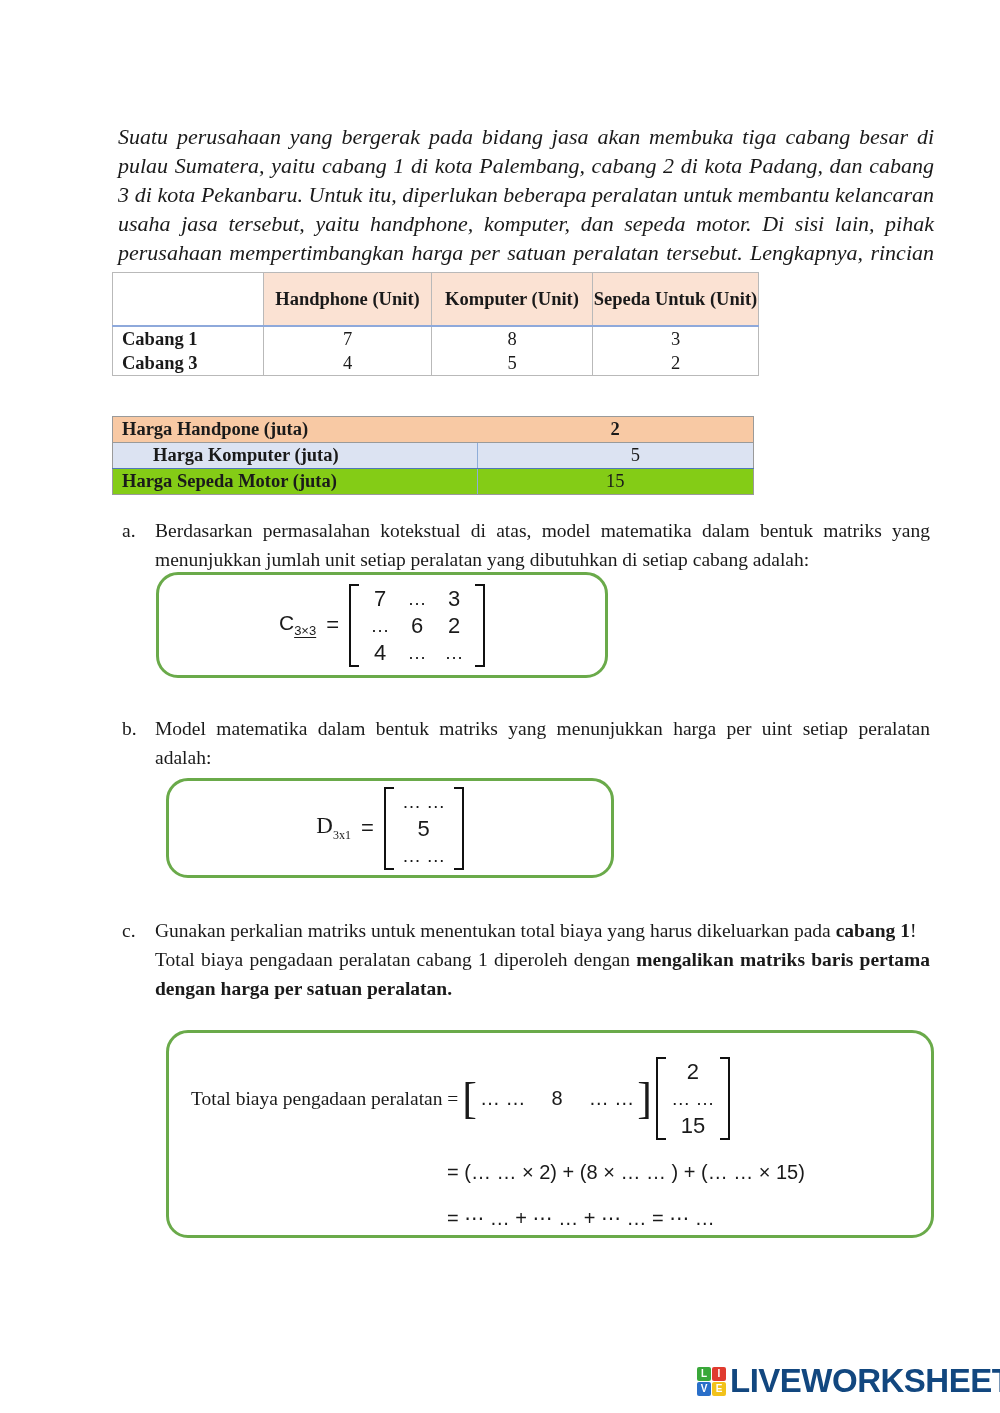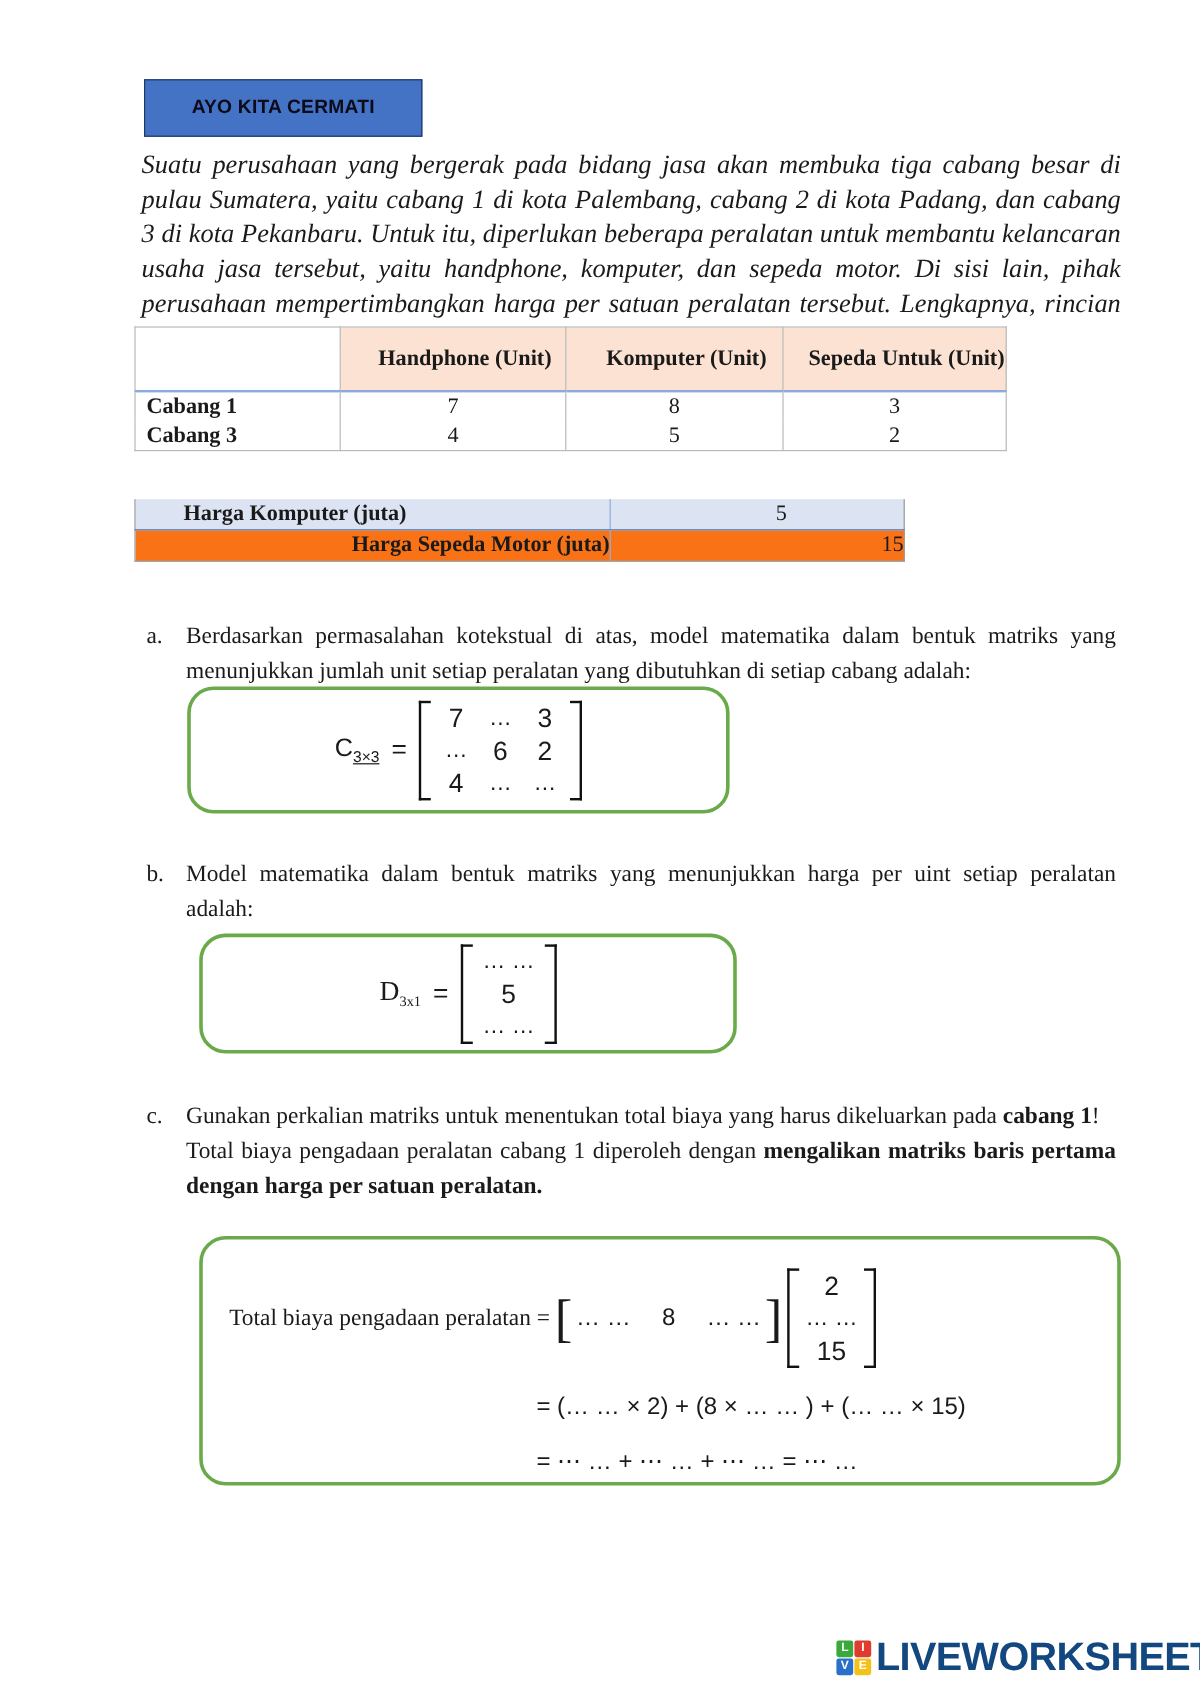--- a/index.html
+++ b/index.html
@@ -77,21 +77,20 @@
   .units-table thead th {
     background: #fbe2d3;
     font-weight: bold;
     font-size: 18.5px;
     line-height: 23px;
     text-align: center;
     height: 52px;
     border-top: 1px solid #b9b9b9;
     border-bottom: 2px solid #8ea9db;
     vertical-align: middle;
-    padding-left: 20px;
   }
   .units-table thead th.corner {
     background: #ffffff;
   }
   .units-table tbody td {
     height: 24px;
     text-align: center;
     vertical-align: middle;
     font-size: 18.5px;
   }
@@ -135,23 +134,22 @@
     background: #dce3f2;
     border-bottom: 1px solid #4f78b8;
     padding-left: 40px;
   }
   .price-table tr.r2 td:first-child {
     border-left: 1px solid #9a9a9a;
     border-right: 1px solid #8fadd8;
   }
   .price-table tr.r2 td:last-child { border-right: 1px solid #9a9a9a; }
   .price-table tr.r3 td {
-    background: #f97316;
+    background: #84cc16;
     border-bottom: 1px solid #9a9a9a;
-    text-align: right;
   }
   .price-table tr.r3 td:first-child {
     border-left: 1px solid #9a9a9a;
     border-right: 1px solid #8fadd8;
   }
   .price-table tr.r3 td:last-child { border-right: 1px solid #9a9a9a; }
   .price-table td.val-normal { font-weight: normal; }
 
   
   .qitem {
@@ -312,23 +310,20 @@
     font-size: 33px;
     letter-spacing: -0.5px;
     color: #12477f;
   }
 </style>
 </head>
 <body>
 
 <div class="page">
 
-  <div class="banner">
-    <span class="banner-text">AYO KITA CERMATI</span>
-  </div>
 
   <div class="intro">Suatu perusahaan yang bergerak pada bidang jasa akan membuka tiga cabang besar di pulau Sumatera, yaitu cabang 1 di kota Palembang, cabang 2 di kota Padang, dan cabang 3 di kota Pekanbaru. Untuk itu, diperlukan beberapa peralatan untuk membantu kelancaran usaha jasa tersebut, yaitu handphone, komputer, dan sepeda motor. Di sisi lain, pihak perusahaan mempertimbangkan harga per satuan peralatan tersebut. Lengkapnya, rincian data tersebut disajikan sebagai berikut:</div>
 
   <table class="units-table">
     <thead>
       <tr>
         <th class="corner" style="width:150px"></th>
         <th style="width:167px">Handphone (Unit)</th>
         <th style="width:160px">Komputer (Unit)</th>
         <th style="width:165px">Sepeda Untuk (Unit)</th>
@@ -345,20 +340,24 @@
         <td class="rowhead">Cabang 3</td>
         <td>4</td>
         <td>5</td>
         <td>2</td>
       </tr>
     </tbody>
   </table>
 
   <table class="price-table">
     <tbody>
+      <tr class="r1">
+        <td style="width:355px">Harga Handpone (juta)</td>
+        <td class="val">2</td>
+      </tr>
       <tr class="r2">
         <td style="width:355px">Harga Komputer (juta)</td>
         <td class="val val-normal">5</td>
       </tr>
       <tr class="r3">
         <td style="width:355px">Harga Sepeda Motor (juta)</td>
         <td class="val val-normal">15</td>
       </tr>
     </tbody>
   </table>

